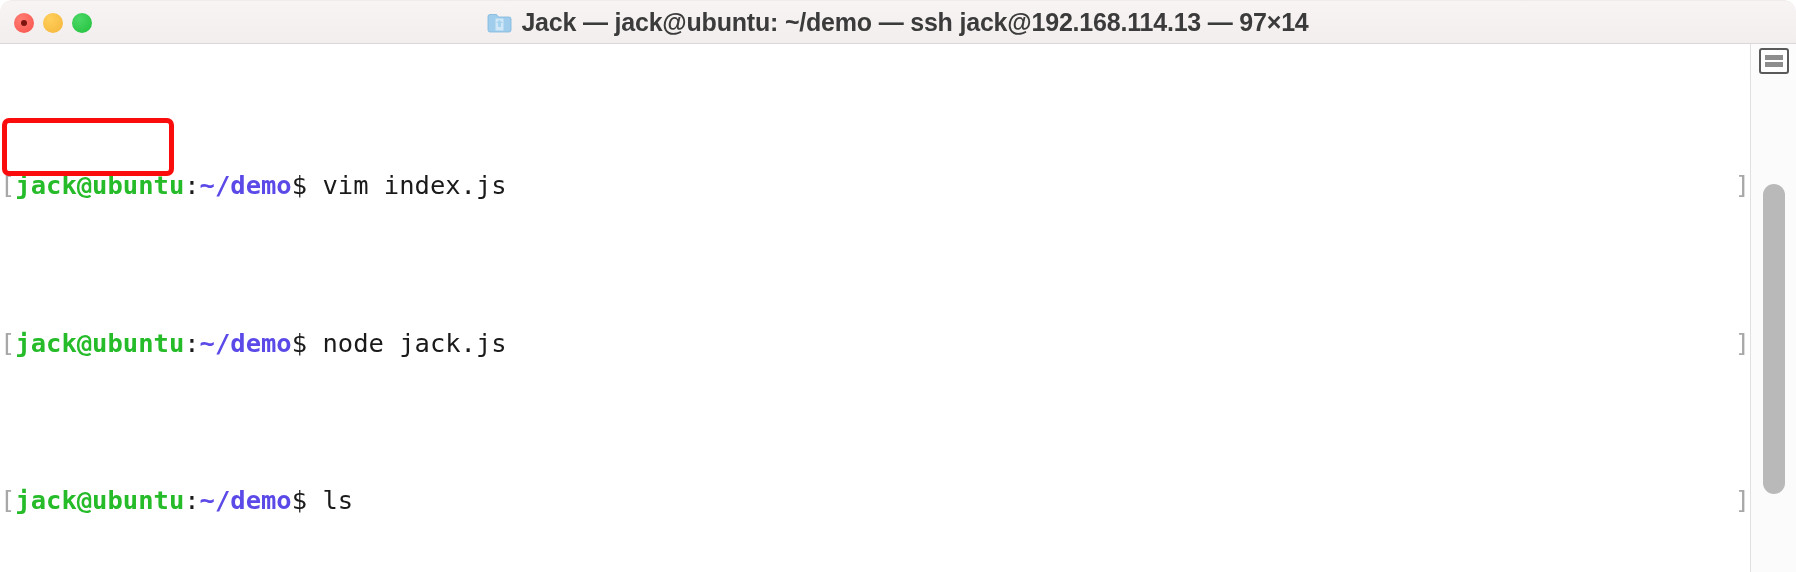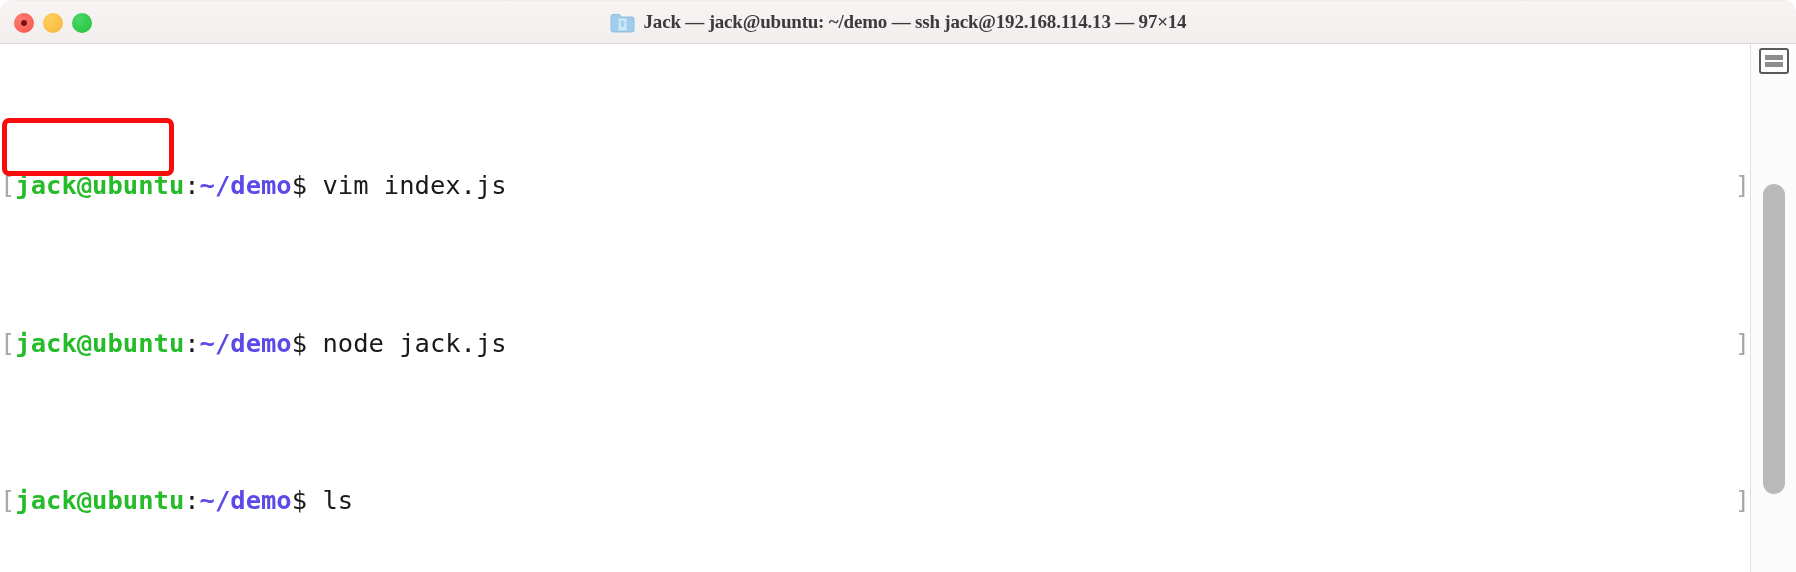--- a/index.html
+++ b/index.html
@@ -73,22 +73,22 @@
     gap: 9px;
     pointer-events: none;
   }
   .folder-icon {
     width: 25px;
     height: 21px;
     flex: 0 0 auto;
     display: block;
   }
   .title-text {
-    font-family: Liberation Serif, serif;
-    font-size: 19px;
+    font-family: Liberation Sans, sans-serif;
+    font-size: 25px;
     font-weight: bold;
     color: #3b3b3b;
     letter-spacing: -0.2px;
     white-space: nowrap;
   }
 
   
   .terminal {
     position: relative;
     height: 560px;

